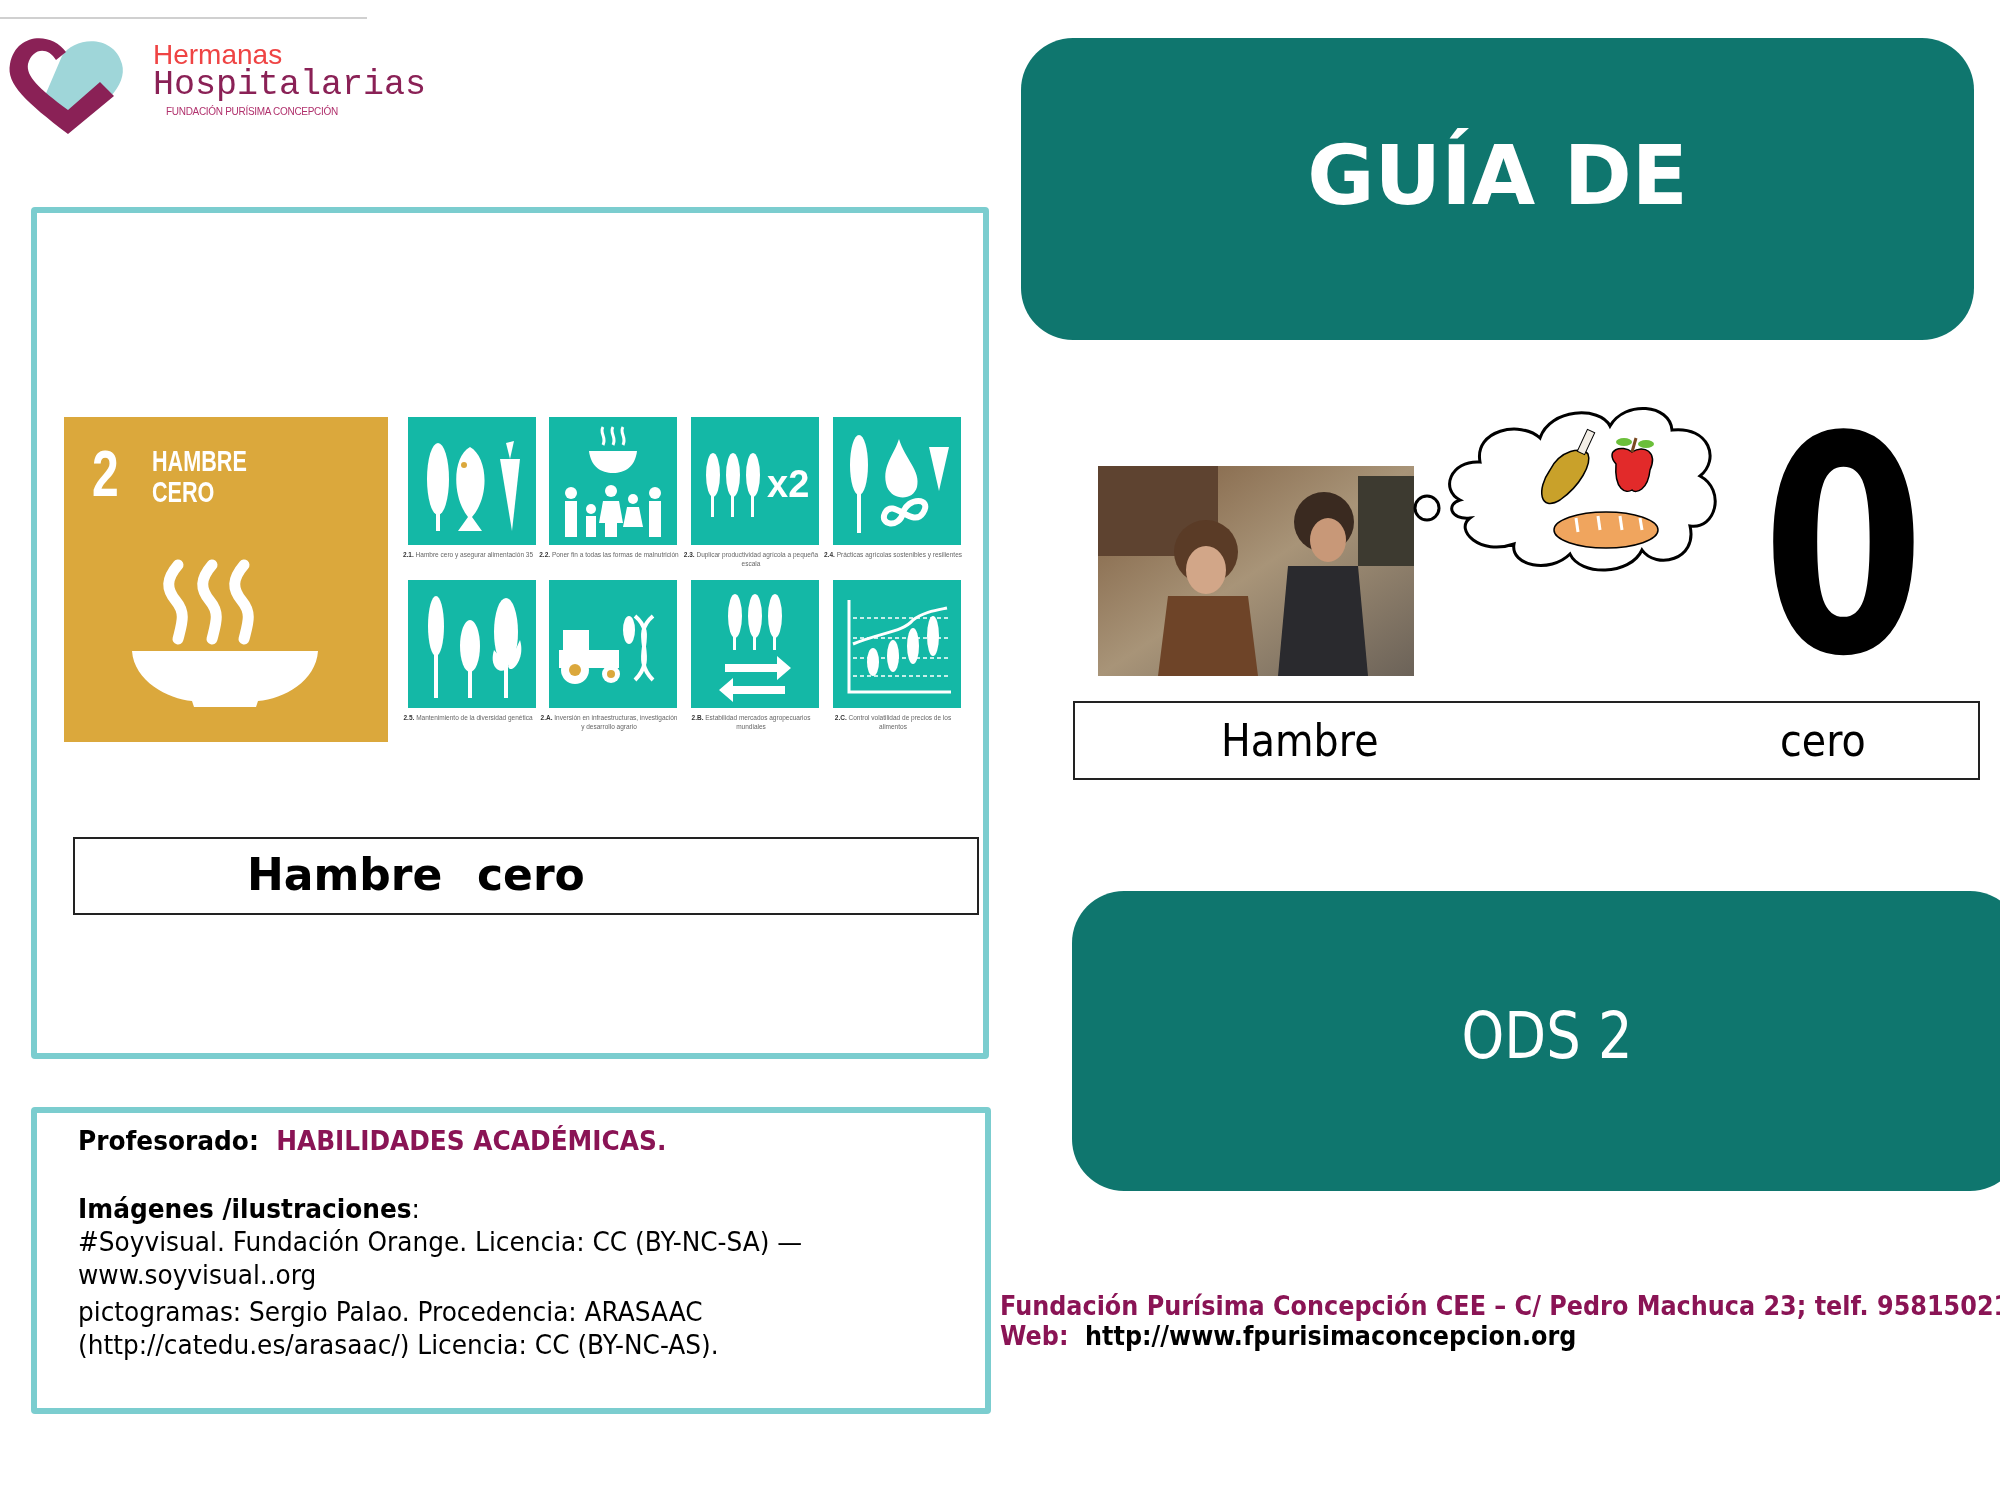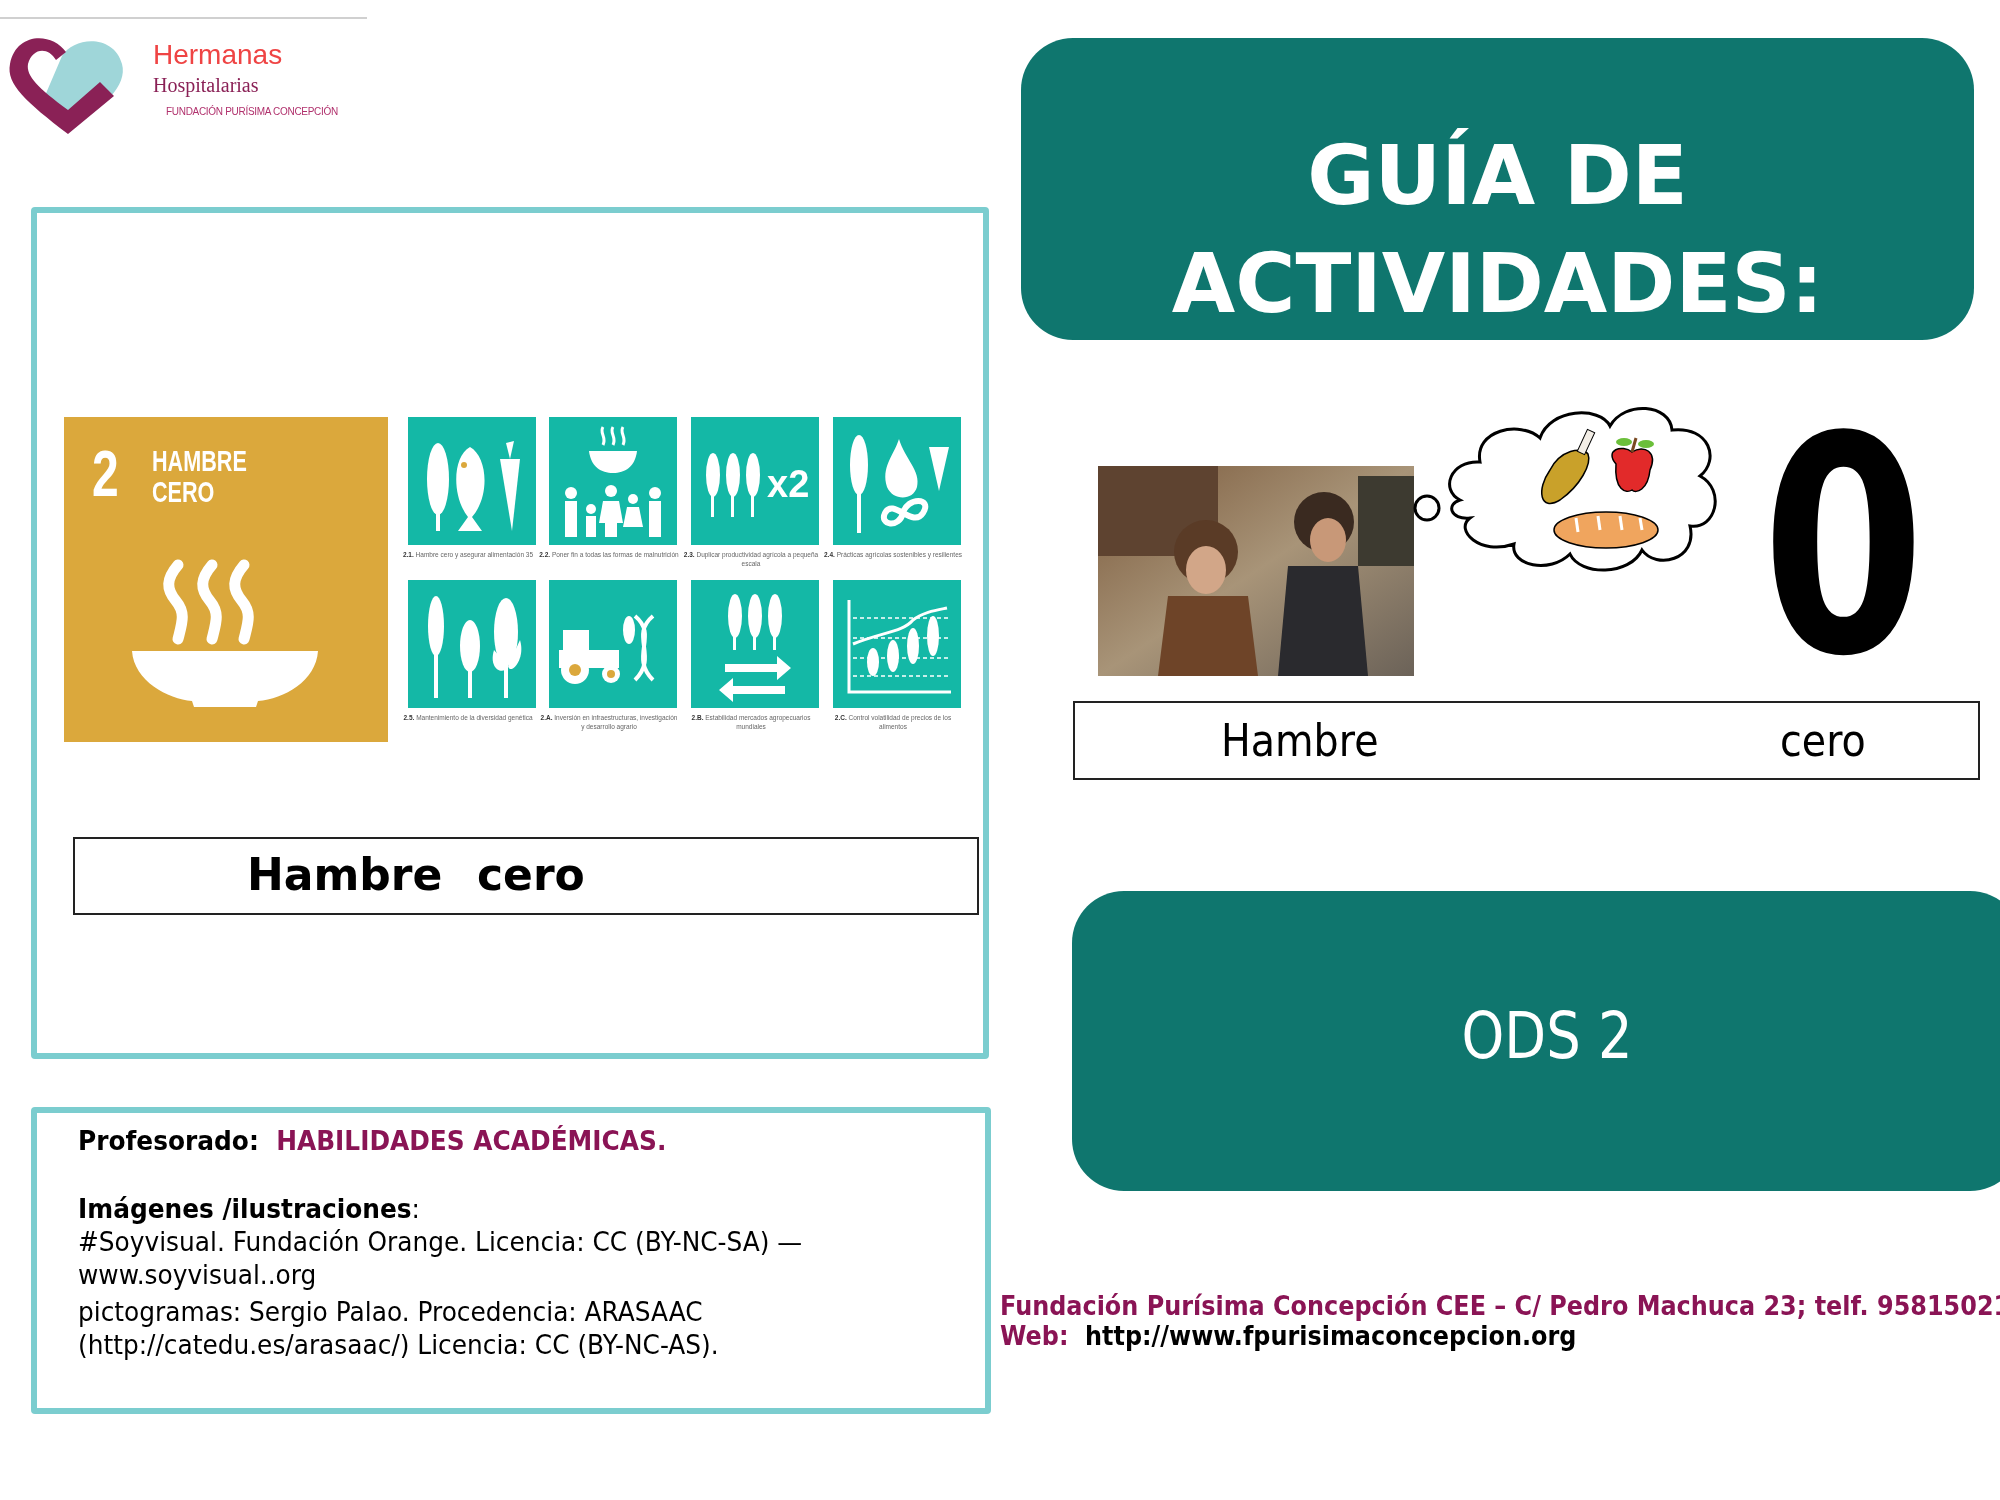--- a/index.html
+++ b/index.html
@@ -1,21 +1,21 @@
 <!DOCTYPE html>
 <html><head>
 <meta charset="utf-8">
 <style>
   html,body{margin:0;padding:0;background:#fff;}
   body{width:2000px;height:1500px;position:relative;overflow:hidden;font-family:"DejaVu Sans",sans-serif;}
   .abs{position:absolute;}
   .topline{left:0;top:17px;width:367px;height:2px;background:#d0d0d0;}
   .logo-heart{left:4px;top:26px;width:130px;height:112px;}
   .logo-t1{left:153px;top:40px;font-family:"Liberation Sans",sans-serif;font-size:28px;color:#ef4444;line-height:30px;}
-  .logo-t2{left:153px;top:70px;font-family:Liberation Serif, serif;font-size:20px;color:#8a2156;line-height:30px;}
+  .logo-t2{left:153px;top:70px;font-family:Liberation Mono, monospace;font-size:35px;color:#8a2156;line-height:30px;}
   .logo-sub{left:166px;top:106px;font-family:"Liberation Sans",sans-serif;font-size:10px;color:#b0306c;letter-spacing:-0.3px;}
 
   .panel{border:6px solid #7bcdcf;border-radius:4px;box-sizing:border-box;background:#fff;}
   .p-main{left:31px;top:207px;width:958px;height:852px;}
   .p-credits{left:31px;top:1107px;width:960px;height:307px;}
 
   .big-tile{left:64px;top:417px;width:324px;height:325px;background:#dba83c;}
   .big-tile .num{position:absolute;left:28px;top:22px;font-family:"Liberation Sans",sans-serif;font-weight:bold;color:#fff;font-size:64px;transform:scaleX(0.75);transform-origin:left top;line-height:70px;}
   .big-tile .lbl{position:absolute;left:88px;top:28px;font-family:"Liberation Sans",sans-serif;font-weight:bold;color:#fff;font-size:30px;line-height:31px;transform:scaleX(0.72);transform-origin:left top;}
   .tile{width:128px;height:128px;background:#14b8a6;position:absolute;}
@@ -227,21 +227,20 @@
 <div class="abs cred" style="top:1192px;">
   <b>Imágenes /ilustraciones</b><span>:</span>
 </div>
 <div class="abs cred" style="top:1225px;">#Soyvisual. Fundación Orange. Licencia: CC (BY-NC-SA) —</div>
 <div class="abs cred" style="top:1258px;">www.soyvisual..org</div>
 <div class="abs cred" style="top:1295px;">pictogramas: Sergio Palao. Procedencia: ARASAAC</div>
 <div class="abs cred" style="top:1328px;">(http://catedu.es/arasaac/) Licencia: CC (BY-NC-AS).</div>
 
 <div class="abs pill title-pill">
   <div class="t" style="top:88px;">GUÍA DE</div>
-  <div class="t" style="top:196px;">ACTIVIDADES:</div>
 </div>
 
 <div class="abs photo">
   <svg width="316" height="210" viewBox="0 0 316 210">
     <defs>
         <linearGradient id="bg" x1="0" y1="0" x2="1" y2="1">
           <stop offset="0" stop-color="#7b5a3c"></stop>
           <stop offset="0.5" stop-color="#a89478"></stop>
           <stop offset="1" stop-color="#6b6258"></stop>
         </linearGradient>

